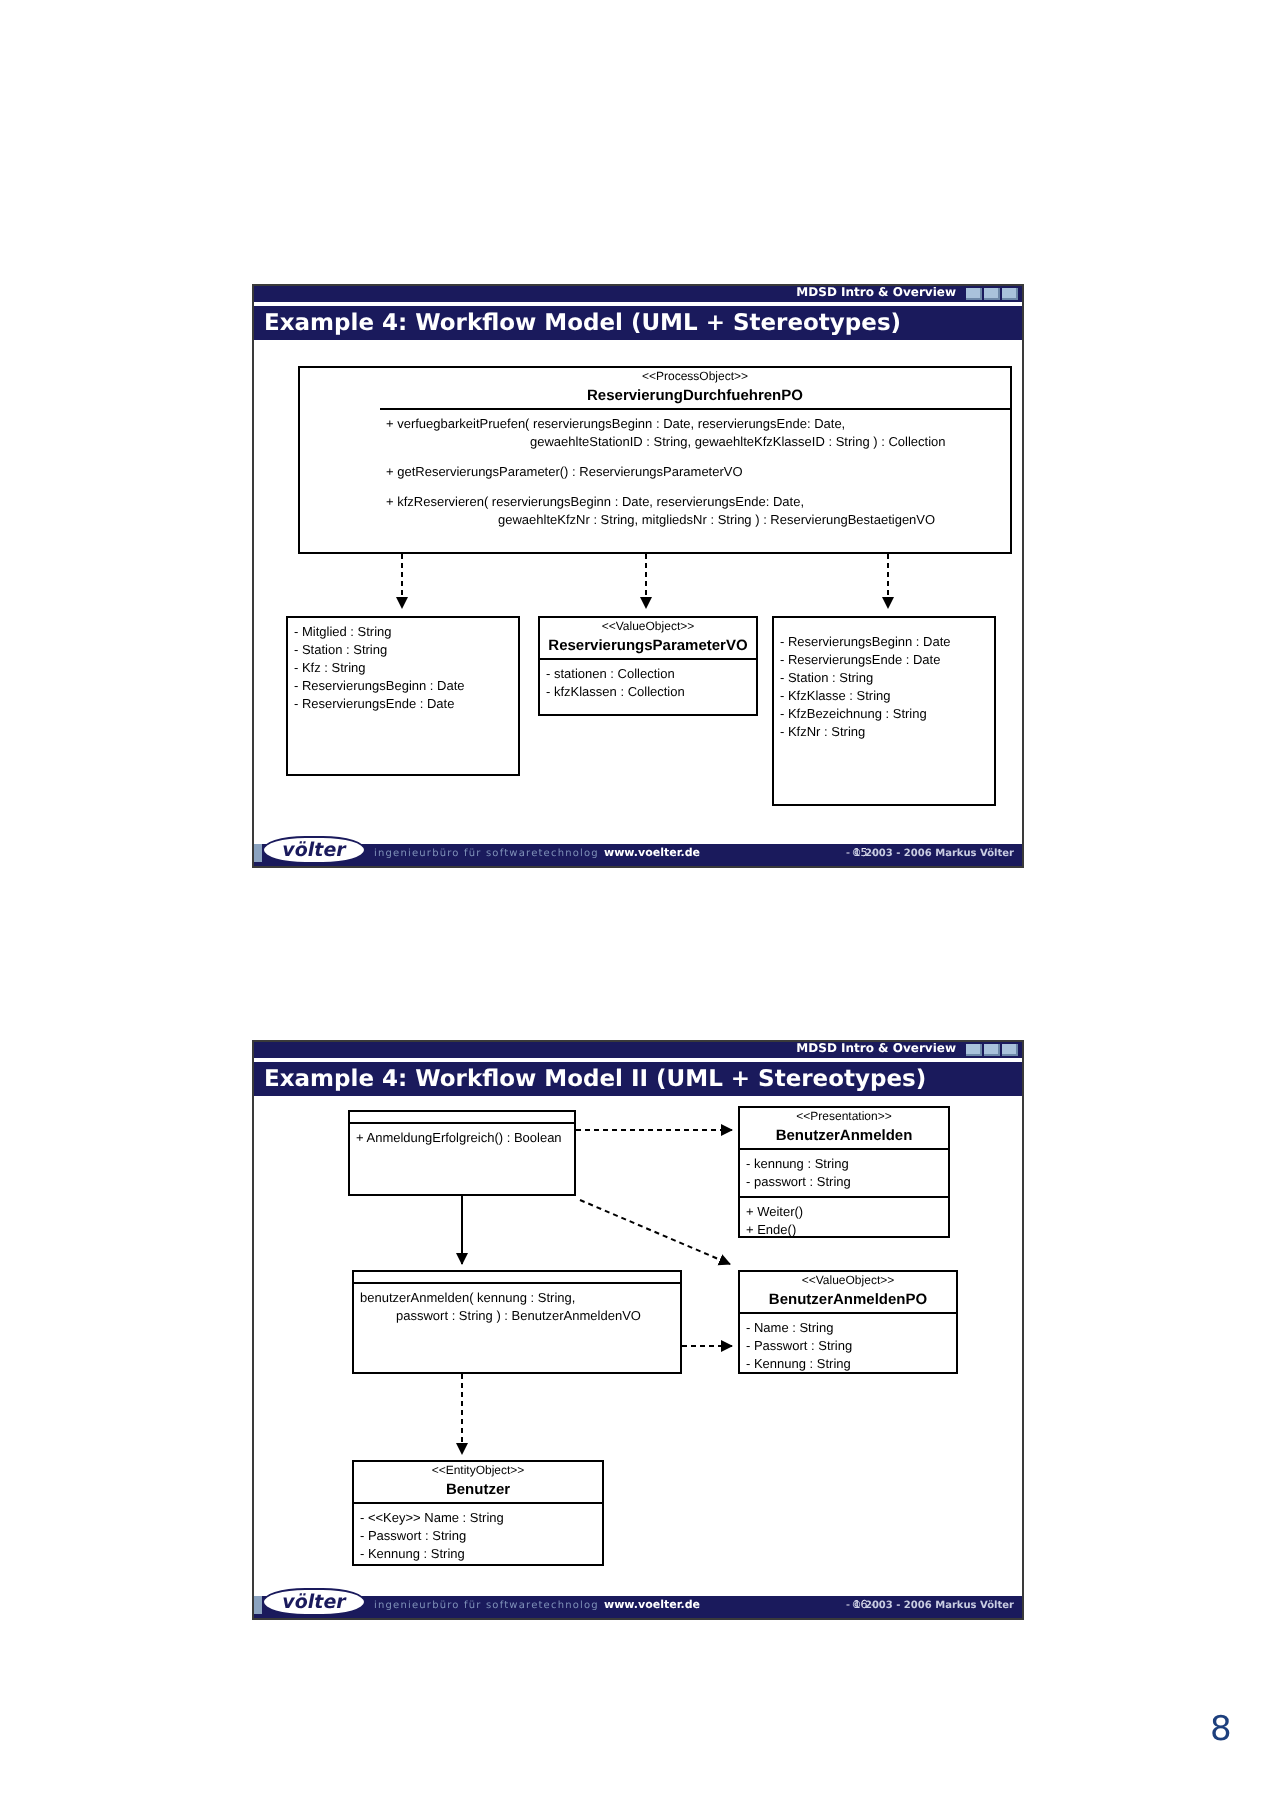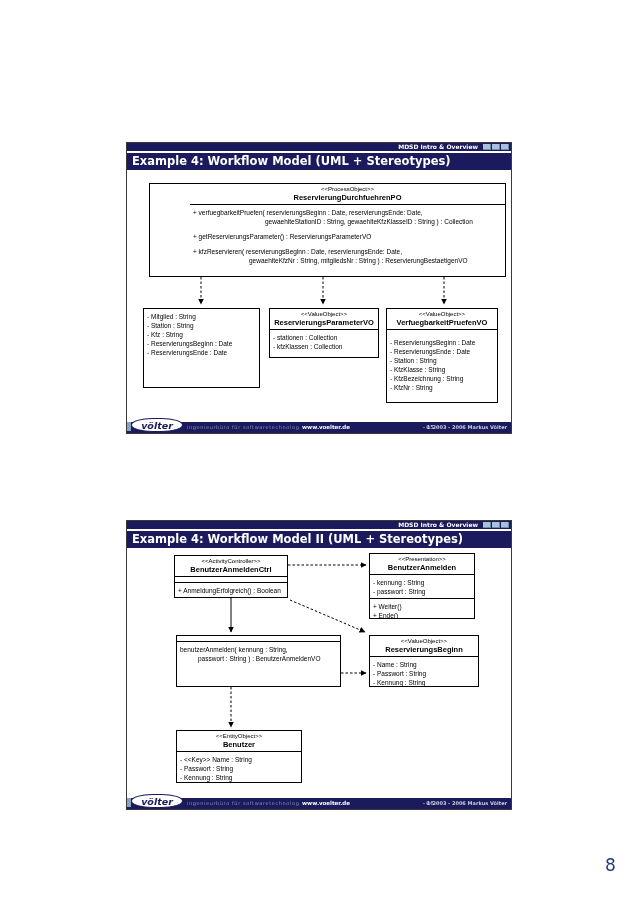--- a/index.html
+++ b/index.html
@@ -102,24 +102,20 @@
         <div class="stereo">&lt;&lt;ValueObject&gt;&gt;</div>
         <div class="uname">ReservierungsParameterVO</div>
       </div>
       <div class="usec">
         <div class="uline">- stationen : Collection</div>
         <div class="uline">- kfzKlassen : Collection</div>
       </div>
     </div>
 
     <div class="ubox" style="left:259px; top:165px; width:112px; height:95px;">
-      <div class="uhead">
-        <div class="stereo">&lt;&lt;ValueObject&gt;&gt;</div>
-        <div class="uname">VerfuegbarkeitPruefenVO</div>
-      </div>
       <div class="usec pad-top">
         <div class="uline">- ReservierungsBeginn : Date</div>
         <div class="uline">- ReservierungsEnde : Date</div>
         <div class="uline">- Station : String</div>
         <div class="uline">- KfzKlasse : String</div>
         <div class="uline">- KfzBezeichnung : String</div>
         <div class="uline">- KfzNr : String</div>
       </div>
     </div>
 
@@ -147,24 +143,20 @@
   <div class="slide" id="slide2">
     <div class="topstrip">
       <span class="topstrip-label">MDSD Intro &amp; Overview</span>
       <span class="nav-ico"></span>
       <span class="nav-ico"></span>
       <span class="nav-ico"></span>
     </div>
     <div class="titlebar">Example 4: Workflow Model II (UML + Stereotypes)</div>
 
     <div class="ubox" style="left:47px; top:34px; width:114px; height:43px;">
-      <div class="uhead">
-        <div class="stereo">&lt;&lt;ActivityController&gt;&gt;</div>
-        <div class="uname">BenutzerAnmeldenCtrl</div>
-      </div>
       <div class="empty-sec"></div>
       <div class="usec">
         <div class="uline">+ AnmeldungErfolgreich() : Boolean</div>
       </div>
     </div>
 
     <div class="ubox" style="left:242px; top:32px; width:106px; height:66px;">
       <div class="uhead">
         <div class="stereo">&lt;&lt;Presentation&gt;&gt;</div>
         <div class="uname">BenutzerAnmelden</div>
@@ -183,21 +175,21 @@
       <div class="empty-sec"></div>
       <div class="usec">
         <div class="uline">benutzerAnmelden( kennung : String,</div>
         <div class="uline cont-c">passwort : String ) : BenutzerAnmeldenVO</div>
       </div>
     </div>
 
     <div class="ubox" style="left:242px; top:114px; width:110px; height:52px;">
       <div class="uhead">
         <div class="stereo">&lt;&lt;ValueObject&gt;&gt;</div>
-        <div class="uname">ReservierungsBeginn</div>
+        <div class="uname">BenutzerAnmeldenPO</div>
       </div>
       <div class="usec">
         <div class="uline">- Name : String</div>
         <div class="uline">- Passwort : String</div>
         <div class="uline">- Kennung : String</div>
       </div>
     </div>
 
     <div class="ubox" style="left:49px; top:209px; width:126px; height:53px;">
       <div class="uhead">

